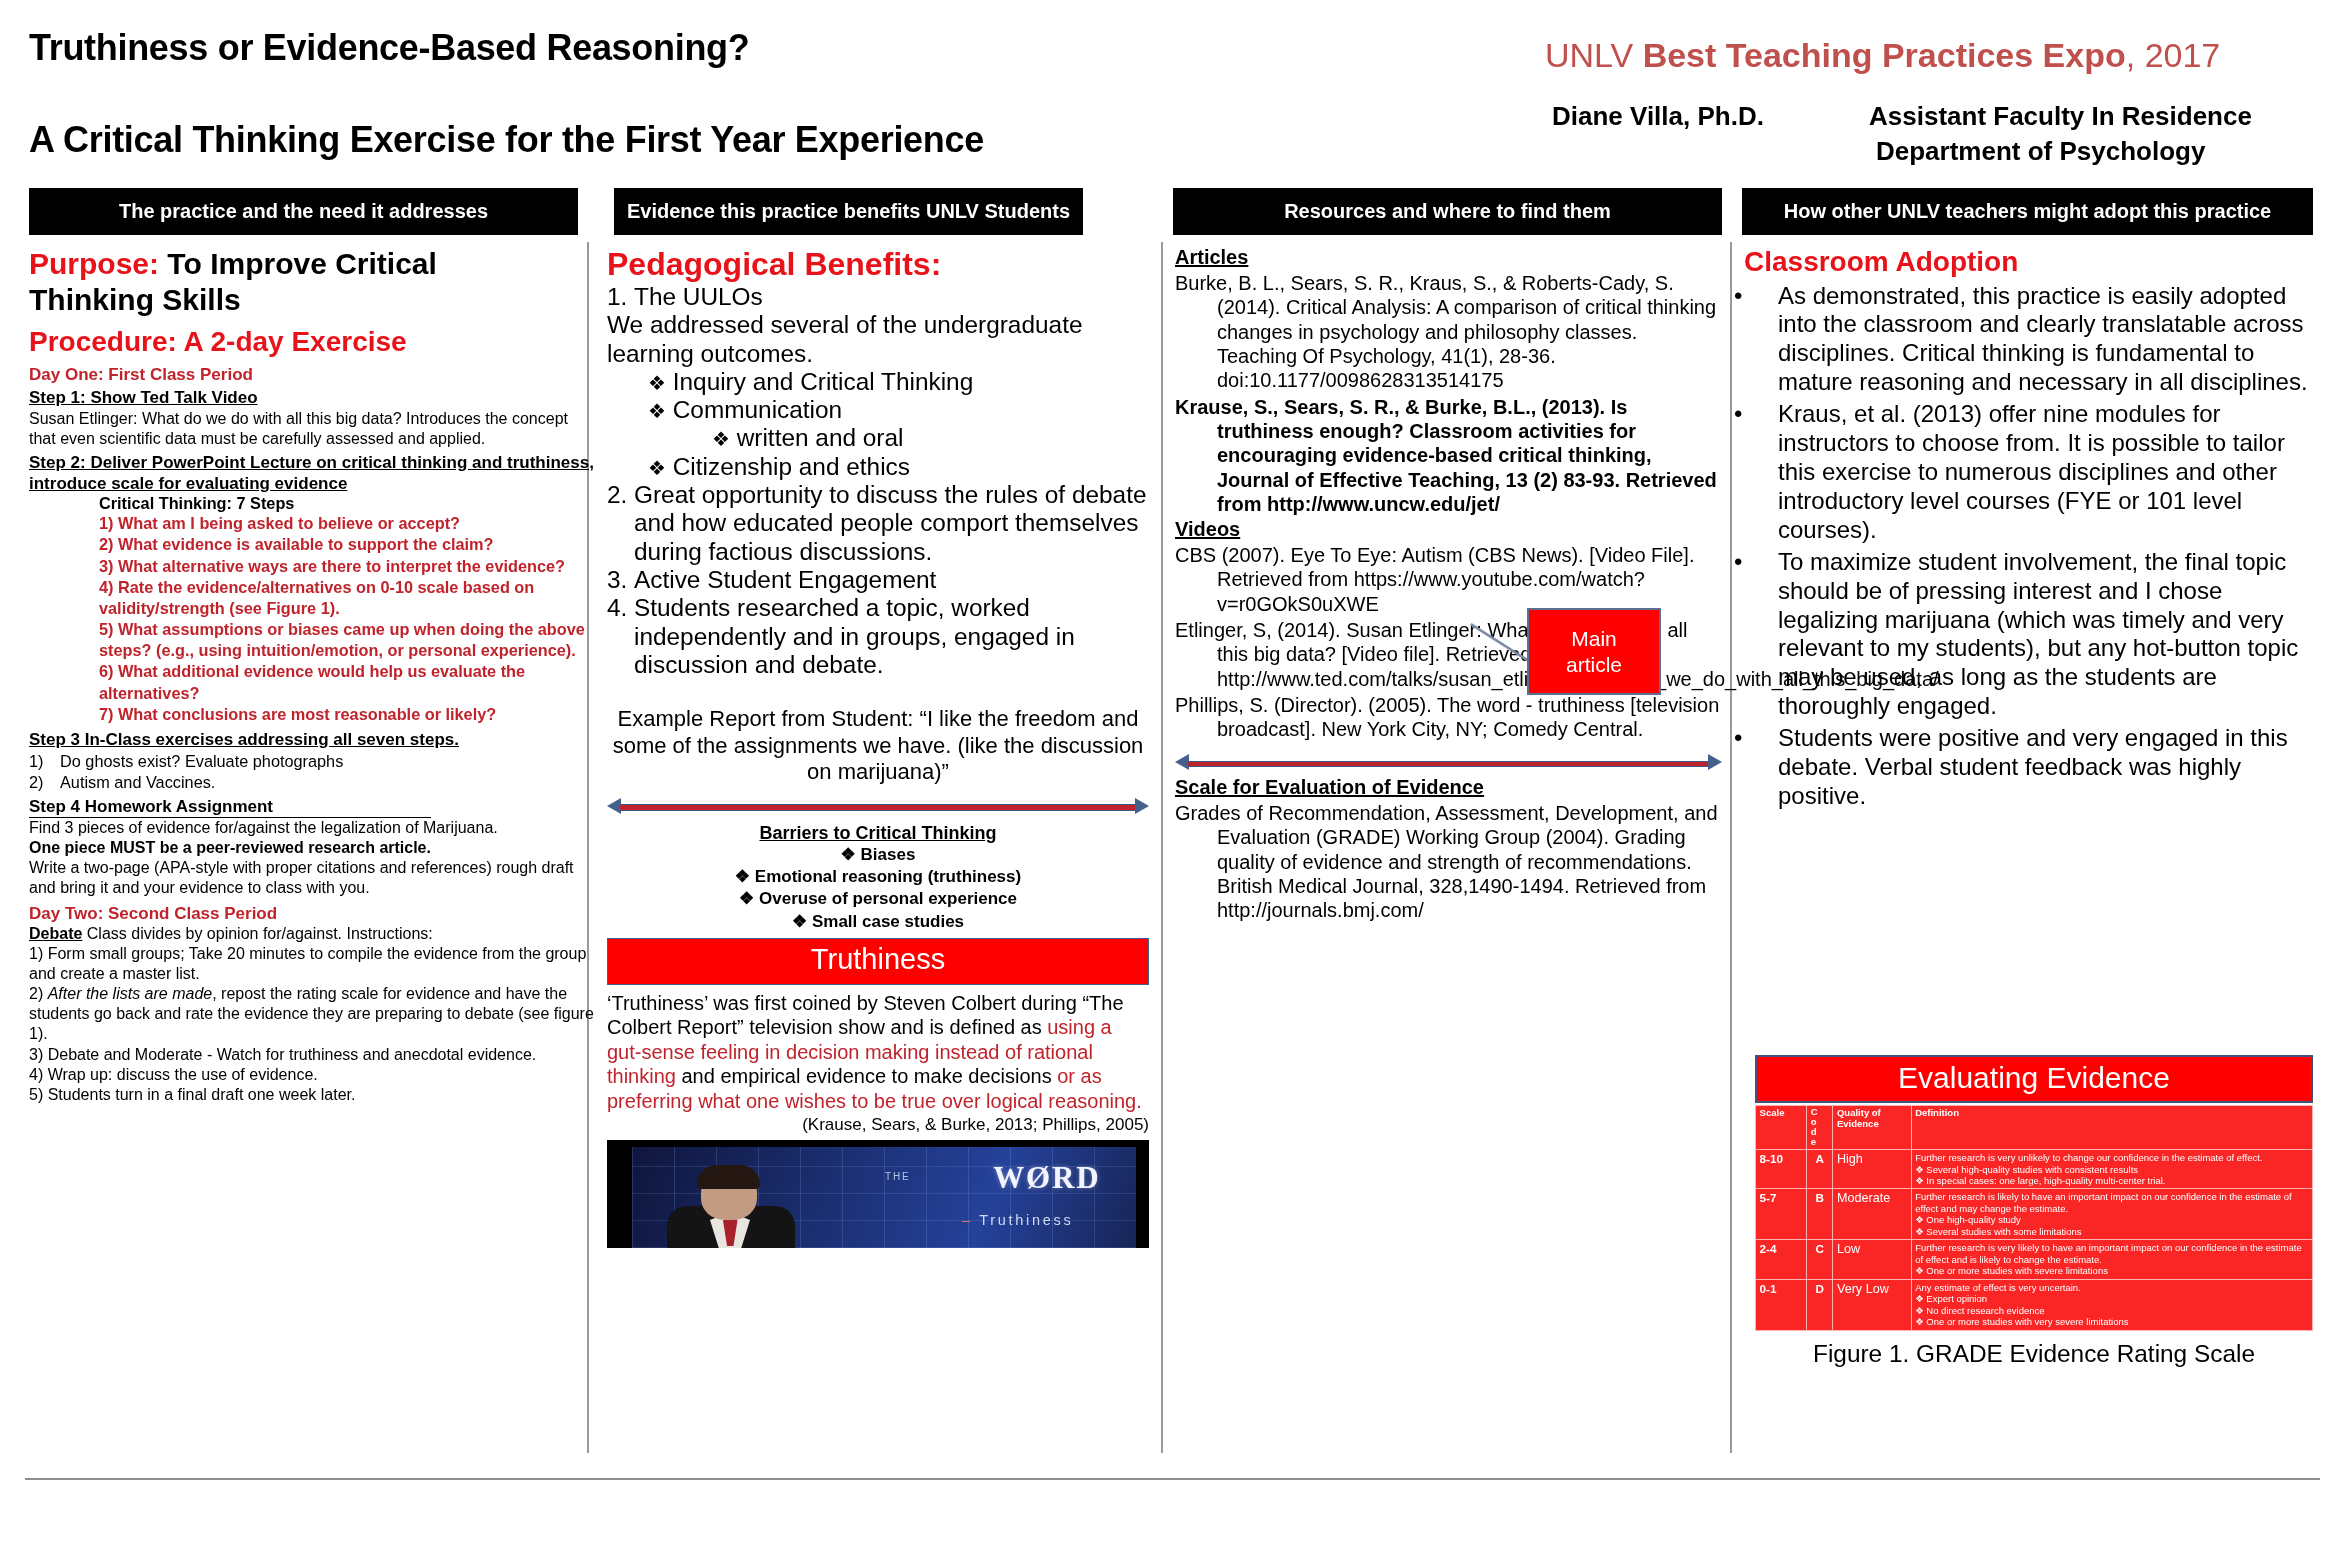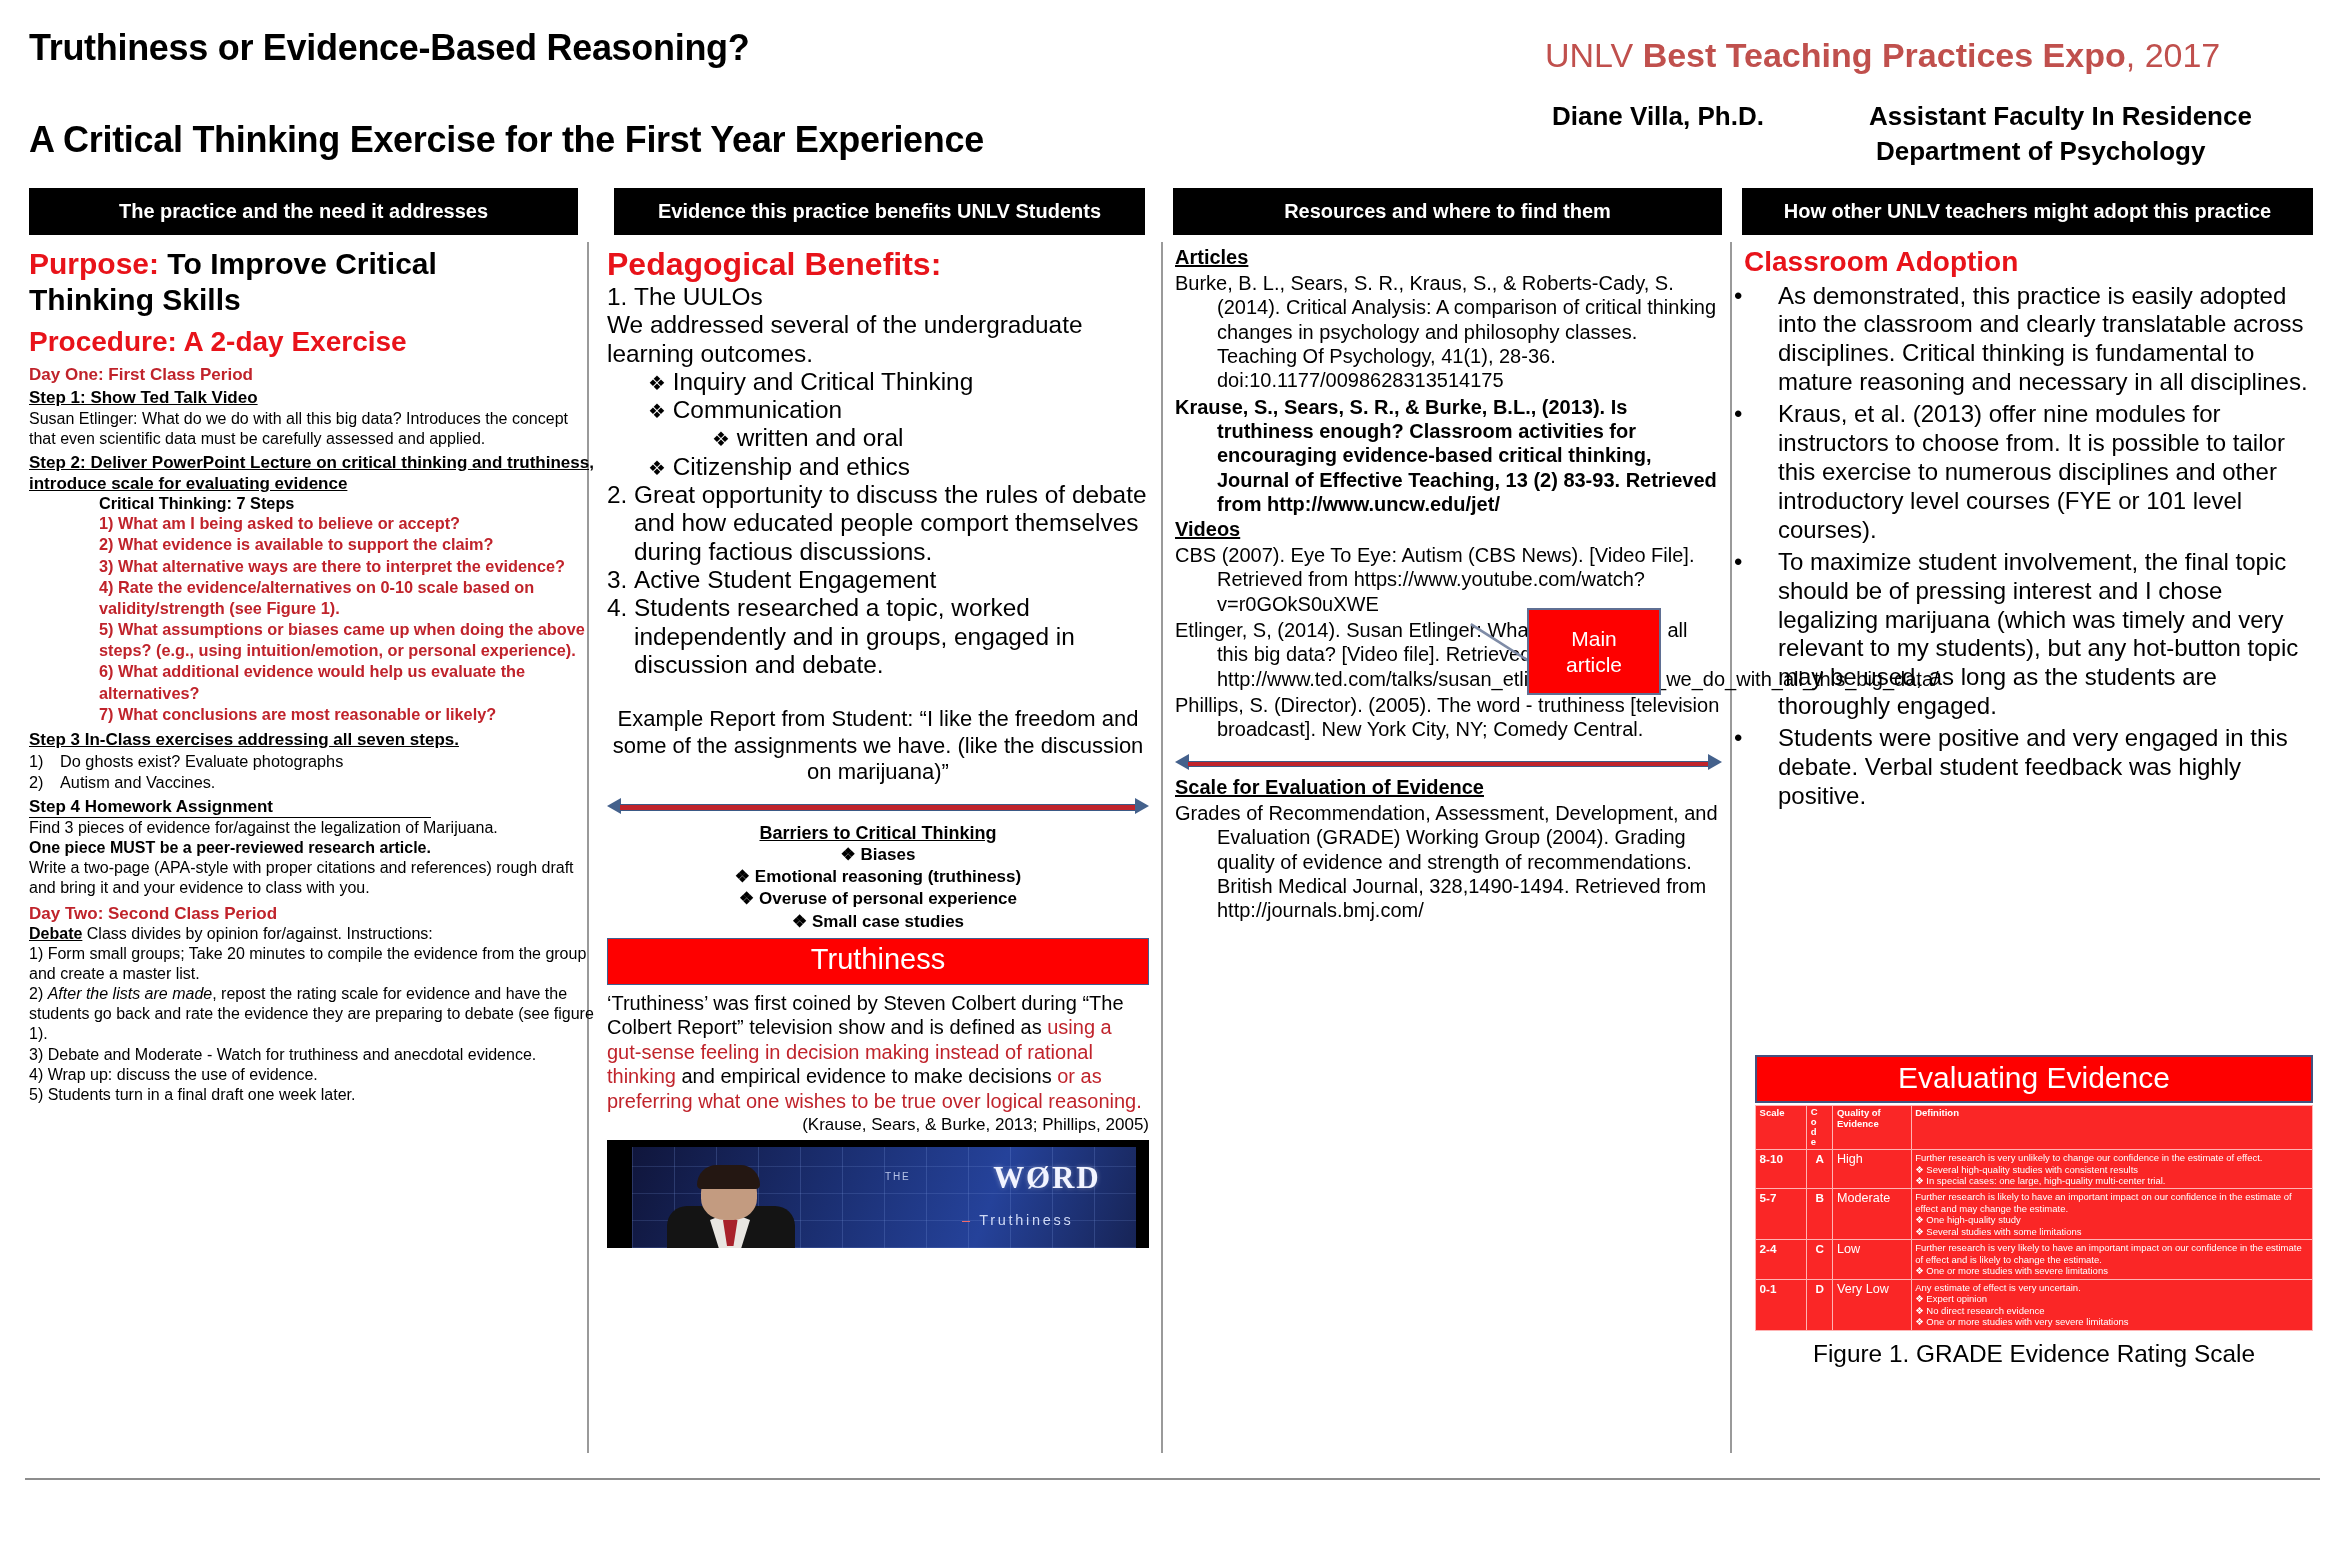--- a/index.html
+++ b/index.html
@@ -16,21 +16,21 @@
   .author{position:absolute;left:1552px;top:101px;font-size:26px;font-weight:bold;white-space:nowrap;}
   .role1{position:absolute;left:1869px;top:101px;font-size:26px;font-weight:bold;white-space:nowrap;}
   .role2{position:absolute;left:1869px;top:136px;font-size:26px;font-weight:bold;white-space:nowrap;margin-left:7px;}
 
   
   .banners{position:absolute;top:188px;left:0;width:2342px;height:47px;}
   .banner{position:absolute;top:0;height:47px;background:#000;color:#fff;
           display:flex;align-items:center;justify-content:center;
           font-size:20px;font-weight:bold;text-align:center;}
   .b1{left:29px;width:549px;}
-  .b2{left:614px;width:531px;}
+  .b2{left:614px;width:469px;}
   .b3{left:1173px;width:549px;}
   .b4{left:1742px;width:571px;}
 
   
   .col{position:absolute;top:246px;}
   .c1{left:29px;width:569px;}
   .c2{left:607px;width:542px;}
   .c3{left:1175px;width:547px;}
   .c4{left:1744px;width:569px;}
 

